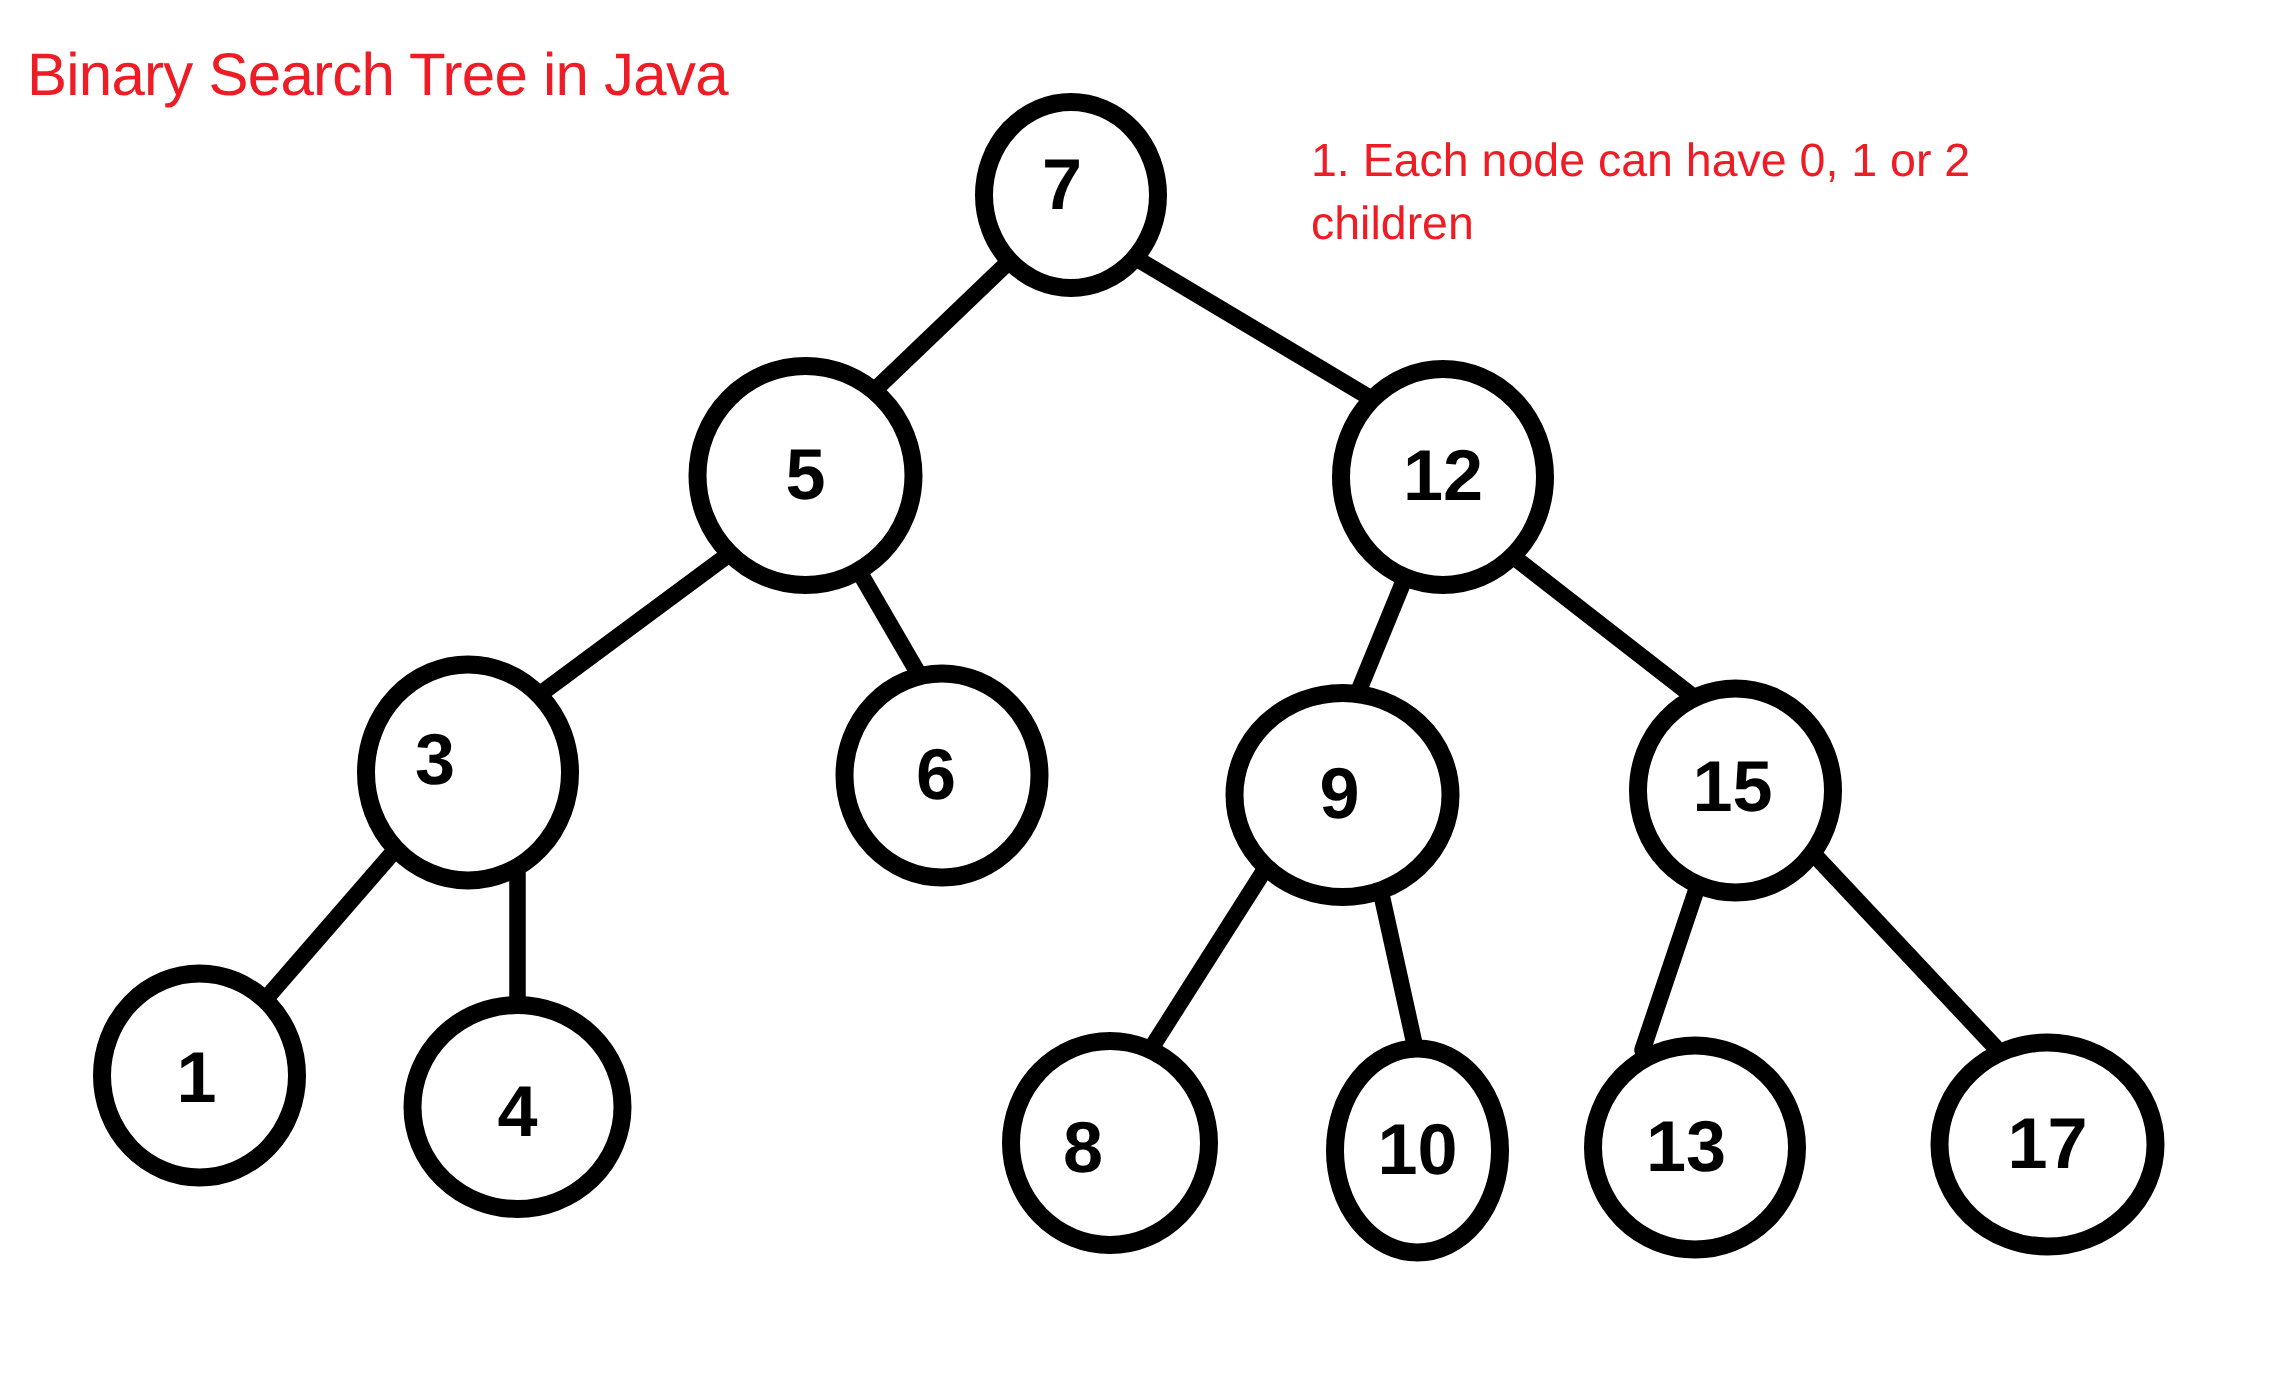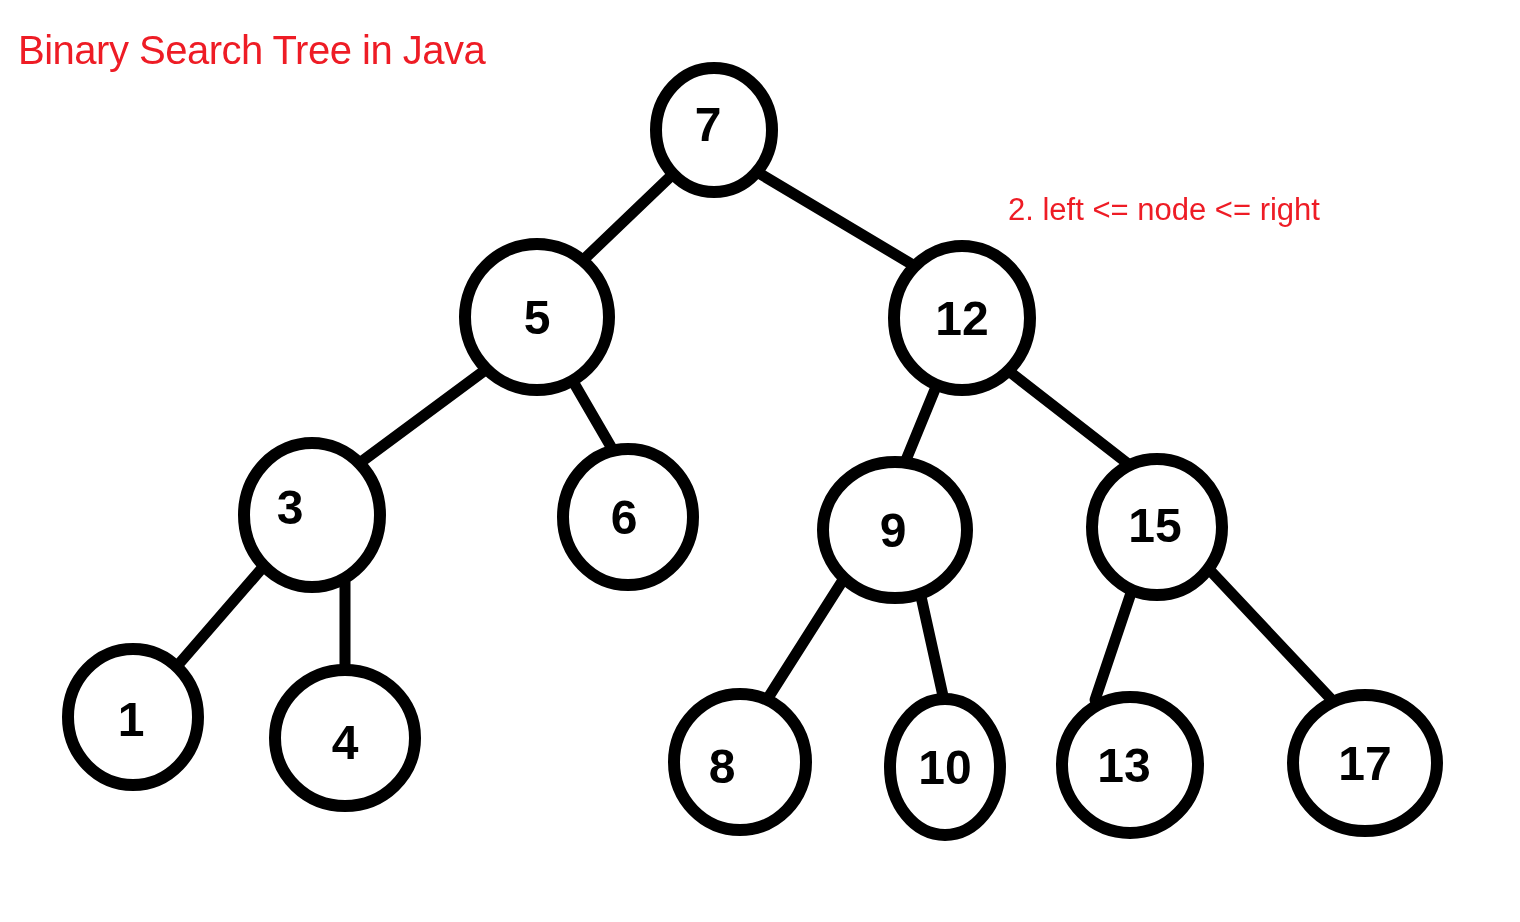--- a/index.html
+++ b/index.html
@@ -145,16 +145,16 @@
         </g>
         <g>
           <ellipse class="node-circle" cx="1365" cy="763" rx="72" ry="68"></ellipse>
           <text class="node-label" x="1365" y="763" font-size="48">17</text>
         </g>
       </g>
   </svg>
 
   <div class="title-block">Binary Search Tree in Java</div>
 
+  <div class="note note-1">1. Each node can have 0, 1 or 2 children</div>
 
-  <div class="note note-2">2. left &lt;= node &lt;= right</div>
 
 </div>
 
 </body></html>

